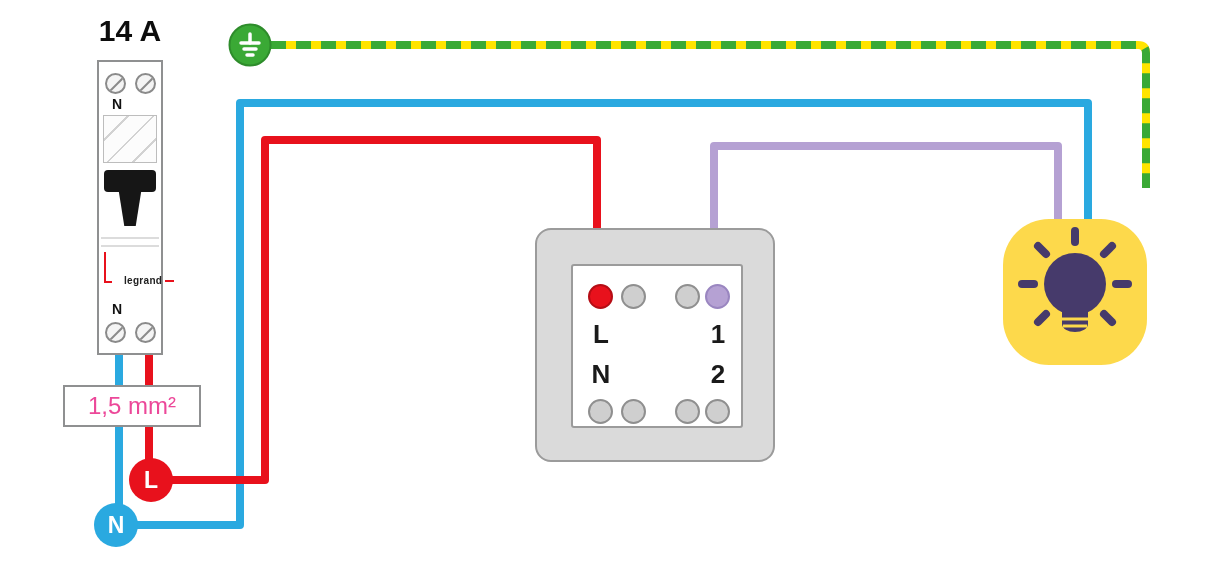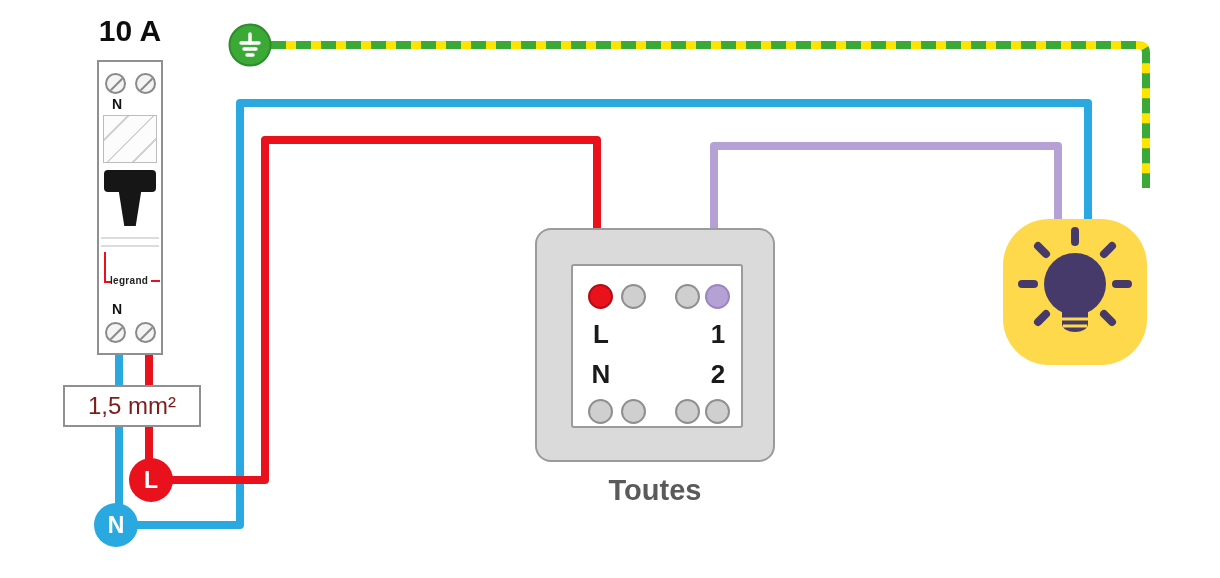--- a/index.html
+++ b/index.html
@@ -22,27 +22,27 @@
   .bk-n.botlbl { top:239px; }
   .hatch { position:absolute; left:4px; right:4px; top:53px; height:48px; border:1px solid #bdbdbd;
            background:repeating-linear-gradient(135deg, #fcfcfc 0 16px, #d2d2d2 16px 18px); }
   .lever-bar { position:absolute; left:5px; top:108px; width:52px; height:22px; background:#161616; border-radius:4px; }
   .lever-tab { position:absolute; left:18px; top:128px; width:26px; height:36px; background:#161616;
                clip-path:polygon(6% 0, 94% 0, 72% 100%, 28% 100%); }
   .seam { position:absolute; left:2px; right:2px; height:2px; background:#dcdcdc; }
   .s1 { top:175px; } .s2 { top:183px; }
   .brand-mark { position:absolute; left:5px; top:190px; width:8px; height:31px;
                 border-left:2px solid var(--live,#e8111c); border-bottom:2px solid var(--live,#e8111c); }
-  .brand-row { position:absolute; left:11px; top:213px; display:flex; align-items:center; gap:3px; }
+  .brand-row { position:absolute; left:25px; top:213px; display:flex; align-items:center; gap:3px; }
   .brand-text { font-size:10px; font-weight:bold; color:#222; letter-spacing:0.3px; }
   .red-dash { width:9px; height:2px; background:var(--live,#e8111c); display:inline-block; }
 
   
   .wirebox { left:63px; top:385px; width:138px; height:42px; background:#fff; border:2px solid #8f9091;
-             display:flex; align-items:center; justify-content:center; font-size:24px; color:#7f1d1d; }
+             display:flex; align-items:center; justify-content:center; font-size:24px; color:#ec4899; }
   .node { width:44px; height:44px; border-radius:50%; color:#fff; font-weight:bold; font-size:23px;
           display:flex; align-items:center; justify-content:center; }
   .lnode { left:129px; top:458px; background:var(--live,#e8111c); }
   .nnode { left:94px; top:503px; background:var(--neutral,#2aa9e0); }
   .earth { left:228px; top:23px; width:44px; height:44px; }
 
   
   .plate { left:535px; top:228px; width:240px; height:234px; background:#dadada; border:2px solid #9b9b9b; border-radius:16px; }
   .inner { position:absolute; left:34px; top:34px; width:172px; height:164px; background:#fff; border:2px solid #9b9b9b; border-radius:3px; }
   .term { position:absolute; width:25px; height:25px; border-radius:50%; background:#cfcfcf; border:2px solid #8f8f8f; }
@@ -68,21 +68,21 @@
 <div id="canvas">
 
   <svg class="wires" width="1220" height="578" viewBox="0 0 1220 578">
     <path d="M271,45 H1138 Q1146,45 1146,53 V188" fill="none" stroke="var(--earth-yellow,#ffe400)" stroke-width="8"></path>
     <path d="M271,45 H1138 Q1146,45 1146,53 V188" fill="none" stroke="var(--earth-green,#3aa935)" stroke-width="8" stroke-dasharray="15 10"></path>
     <path d="M119,352 V525 H240 V103 H1088 V230" fill="none" stroke="var(--neutral,#2aa9e0)" stroke-width="8" stroke-linejoin="round"></path>
     <path d="M149,352 V480 H265 V140 H597 V294" fill="none" stroke="var(--live,#e8111c)" stroke-width="8" stroke-linejoin="round"></path>
     <path d="M714,294 V146 H1058 V232" fill="none" stroke="var(--switched,#b5a1d3)" stroke-width="8" stroke-linejoin="round"></path>
   </svg>
 
-  <div class="abs rating">10 A</div>
+  <div class="abs rating">14 A</div>
 
   <div class="abs breaker">
     <div class="screw-row toprow">
       <span class="screw"></span>
       <span class="screw"></span>
     </div>
     <div class="bk-n toplbl">N</div>
     <div class="hatch"></div>
     <div class="lever-bar"></div>
     <div class="lever-tab"></div>
@@ -128,21 +128,20 @@
       <span class="tlabel lb-N">N</span>
       <span class="tlabel lb-2">2</span>
       <span class="term b1"></span>
       <span class="term b2"></span>
       <span class="term b3"></span>
       <span class="term b4"></span>
     </div>
   </div>
 
   <div class="abs caption">
-    <div>Toutes</div>
   </div>
 
   <div class="abs lamp">
     <svg viewBox="0 0 146 148" width="146" height="148">
       <rect x="1" y="1" width="144" height="146" rx="46" fill="var(--lamp-yellow,#fdd94b)"></rect>
       <g stroke="var(--bulb-purple,#463a6b)" stroke-width="8" stroke-linecap="round">
         <line x1="73" y1="24" x2="73" y2="13"></line>
         <line x1="44" y1="36" x2="36" y2="28"></line>
         <line x1="102" y1="36" x2="110" y2="28"></line>
         <line x1="32" y1="66" x2="20" y2="66"></line>

